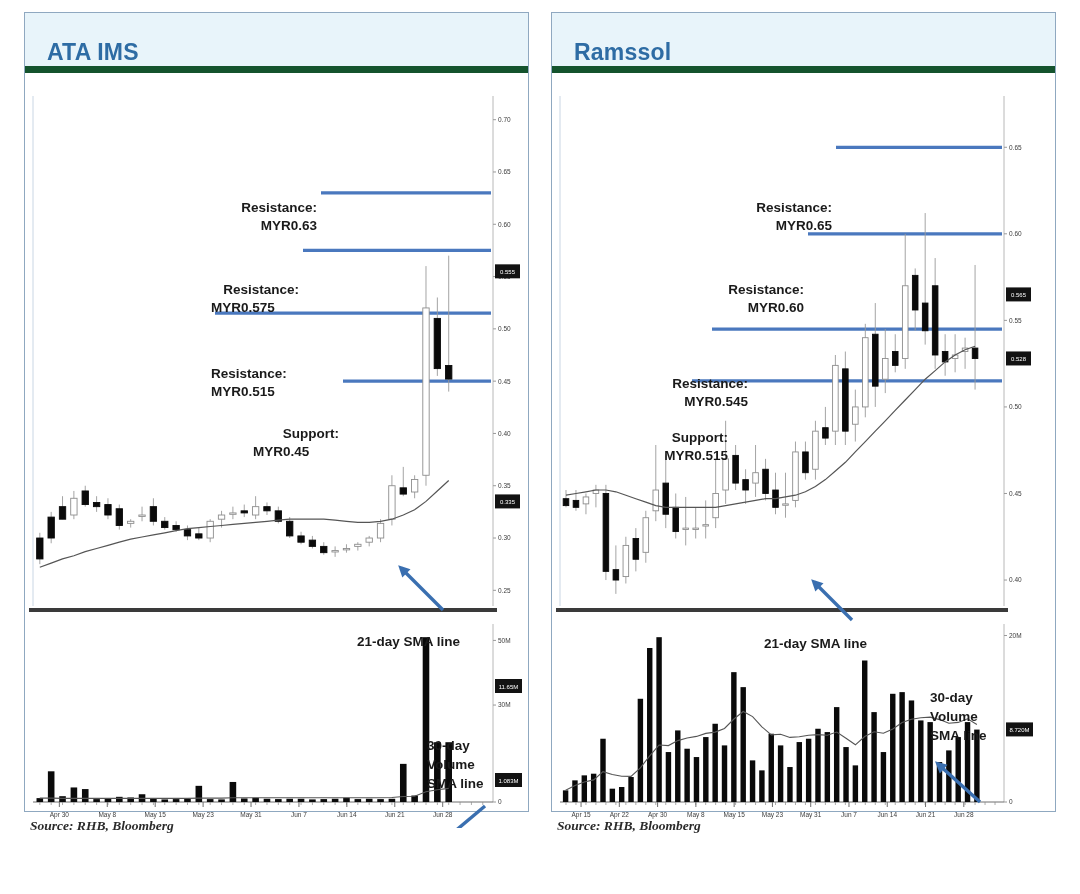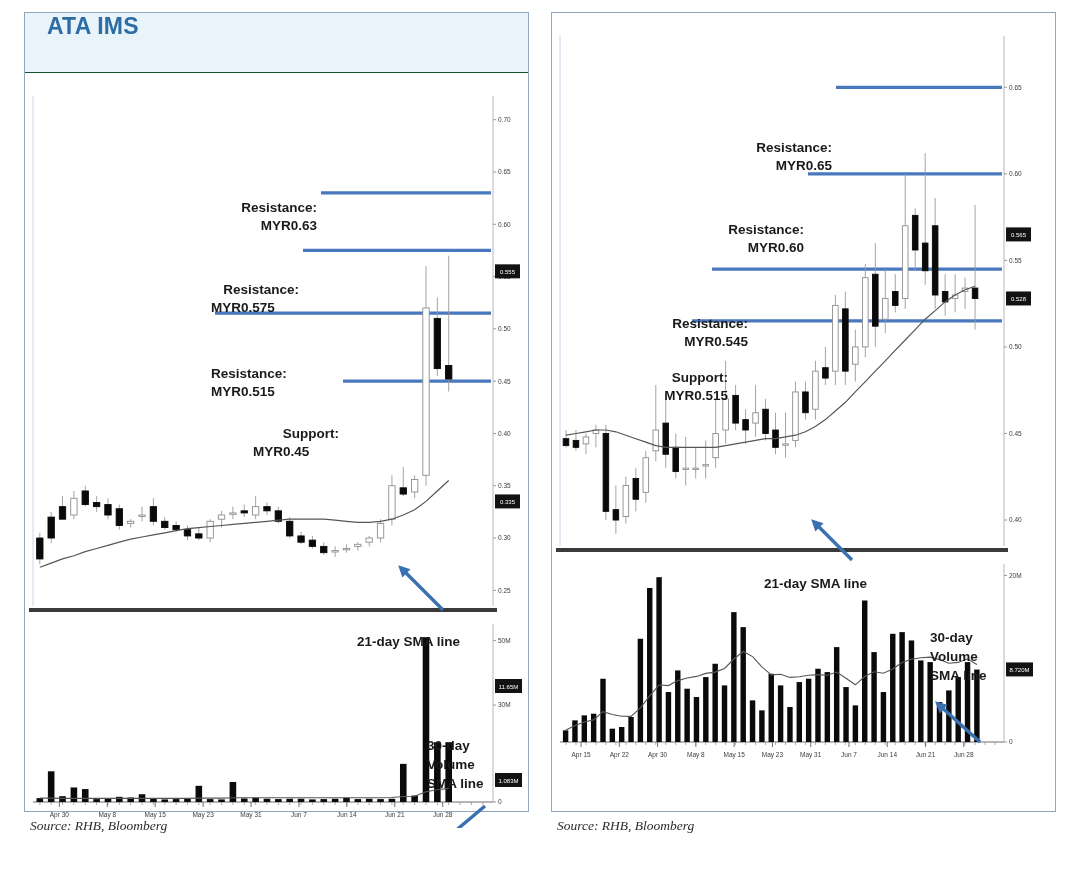--- a/index.html
+++ b/index.html
@@ -2,24 +2,24 @@
 <html><head>
 <meta charset="utf-8">
 <style>
   html,body{margin:0;padding:0;background:#ffffff;}
   body{width:1080px;height:894px;font-family:"Liberation Sans",sans-serif;overflow:hidden;}
   .page{position:relative;width:1080px;height:894px;}
   .panel{position:absolute;top:12px;width:505px;height:840px;}
   .panel.left{left:24px;}
   .panel.right{left:551px;}
   .card{position:relative;width:100%;height:800px;border:1px solid #8fa8c0;box-sizing:border-box;background:#fff;}
-  .card-header{height:60px;background:#e8f4fa;border-bottom:1px solid #14532d;display:flex;align-items:flex-start;padding-left:22px;box-sizing:border-box;}
+  .card-header{height:60px;background:#e8f4fa;border-bottom:7px solid #14532d;display:flex;align-items:flex-end;padding-left:22px;box-sizing:border-box;}
   .card-title{color:#2e6ca4;font-size:23px;font-weight:bold;letter-spacing:.2px;}
   .card-body{position:relative;height:738px;margin-top:17px;}
-  .source{position:absolute;top:806px;left:6px;font-size:13.5px;font-style:italic;font-weight:normal;color:#2b2b2b;font-family:"Liberation Serif",serif;text-align:right;}
+  .source{position:absolute;top:806px;left:6px;font-size:13.5px;font-style:italic;font-weight:bold;color:#2b2b2b;font-family:"Liberation Serif",serif;text-align:right;}
   svg{display:block;}
   .anno{font-family:"Liberation Sans",sans-serif;font-weight:bold;font-size:13.5px;fill:#1a1a1a;}
   .axlab{font-family:"Liberation Sans",sans-serif;font-size:6.5px;fill:#3c3c3c;}
   .axlab-v{font-family:"Liberation Sans",sans-serif;font-size:6.5px;fill:#3c3c3c;}
   .axbox{font-family:"Liberation Sans",sans-serif;font-size:6px;fill:#ffffff;}
   .yearlab{font-family:"Liberation Sans",sans-serif;font-size:6.5px;fill:#3c3c3c;}
 </style>
 </head>
 <body>
 
@@ -351,20 +351,23 @@
             <text x="402" y="679" class="anno" text-anchor="start">Volume</text>
             <text x="402" y="698" class="anno" text-anchor="start">SMA line</text>
           </svg>
       </div>
     </div>
     <div class="source">Source: RHB, Bloomberg</div>
   </div>
 
   <div class="panel right">
     <div class="card">
+      <div class="card-header">
+        <span class="card-title">Ramssol</span>
+      </div>
       <div class="card-body">
         <svg id="svg-right" width="503" height="738" viewBox="0 0 503 738">
             <defs>
               <marker id="arrow-svg-right" viewBox="0 0 10 10" refX="7.5" refY="5" markerWidth="4.2" markerHeight="4.2" orient="auto-start-reverse">
                 <path d="M 0 0 L 10 5 L 0 10 z" fill="#3a6fb0"></path>
               </marker>
             </defs>
             <rect x="4" y="518" width="452" height="4" fill="#3a3a3a"></rect>
             <line x1="452" y1="6" x2="452" y2="516" stroke="#b8b8b8" stroke-width="1"></line>
             <line x1="452" y1="534" x2="452" y2="712" stroke="#b8b8b8" stroke-width="1"></line>

